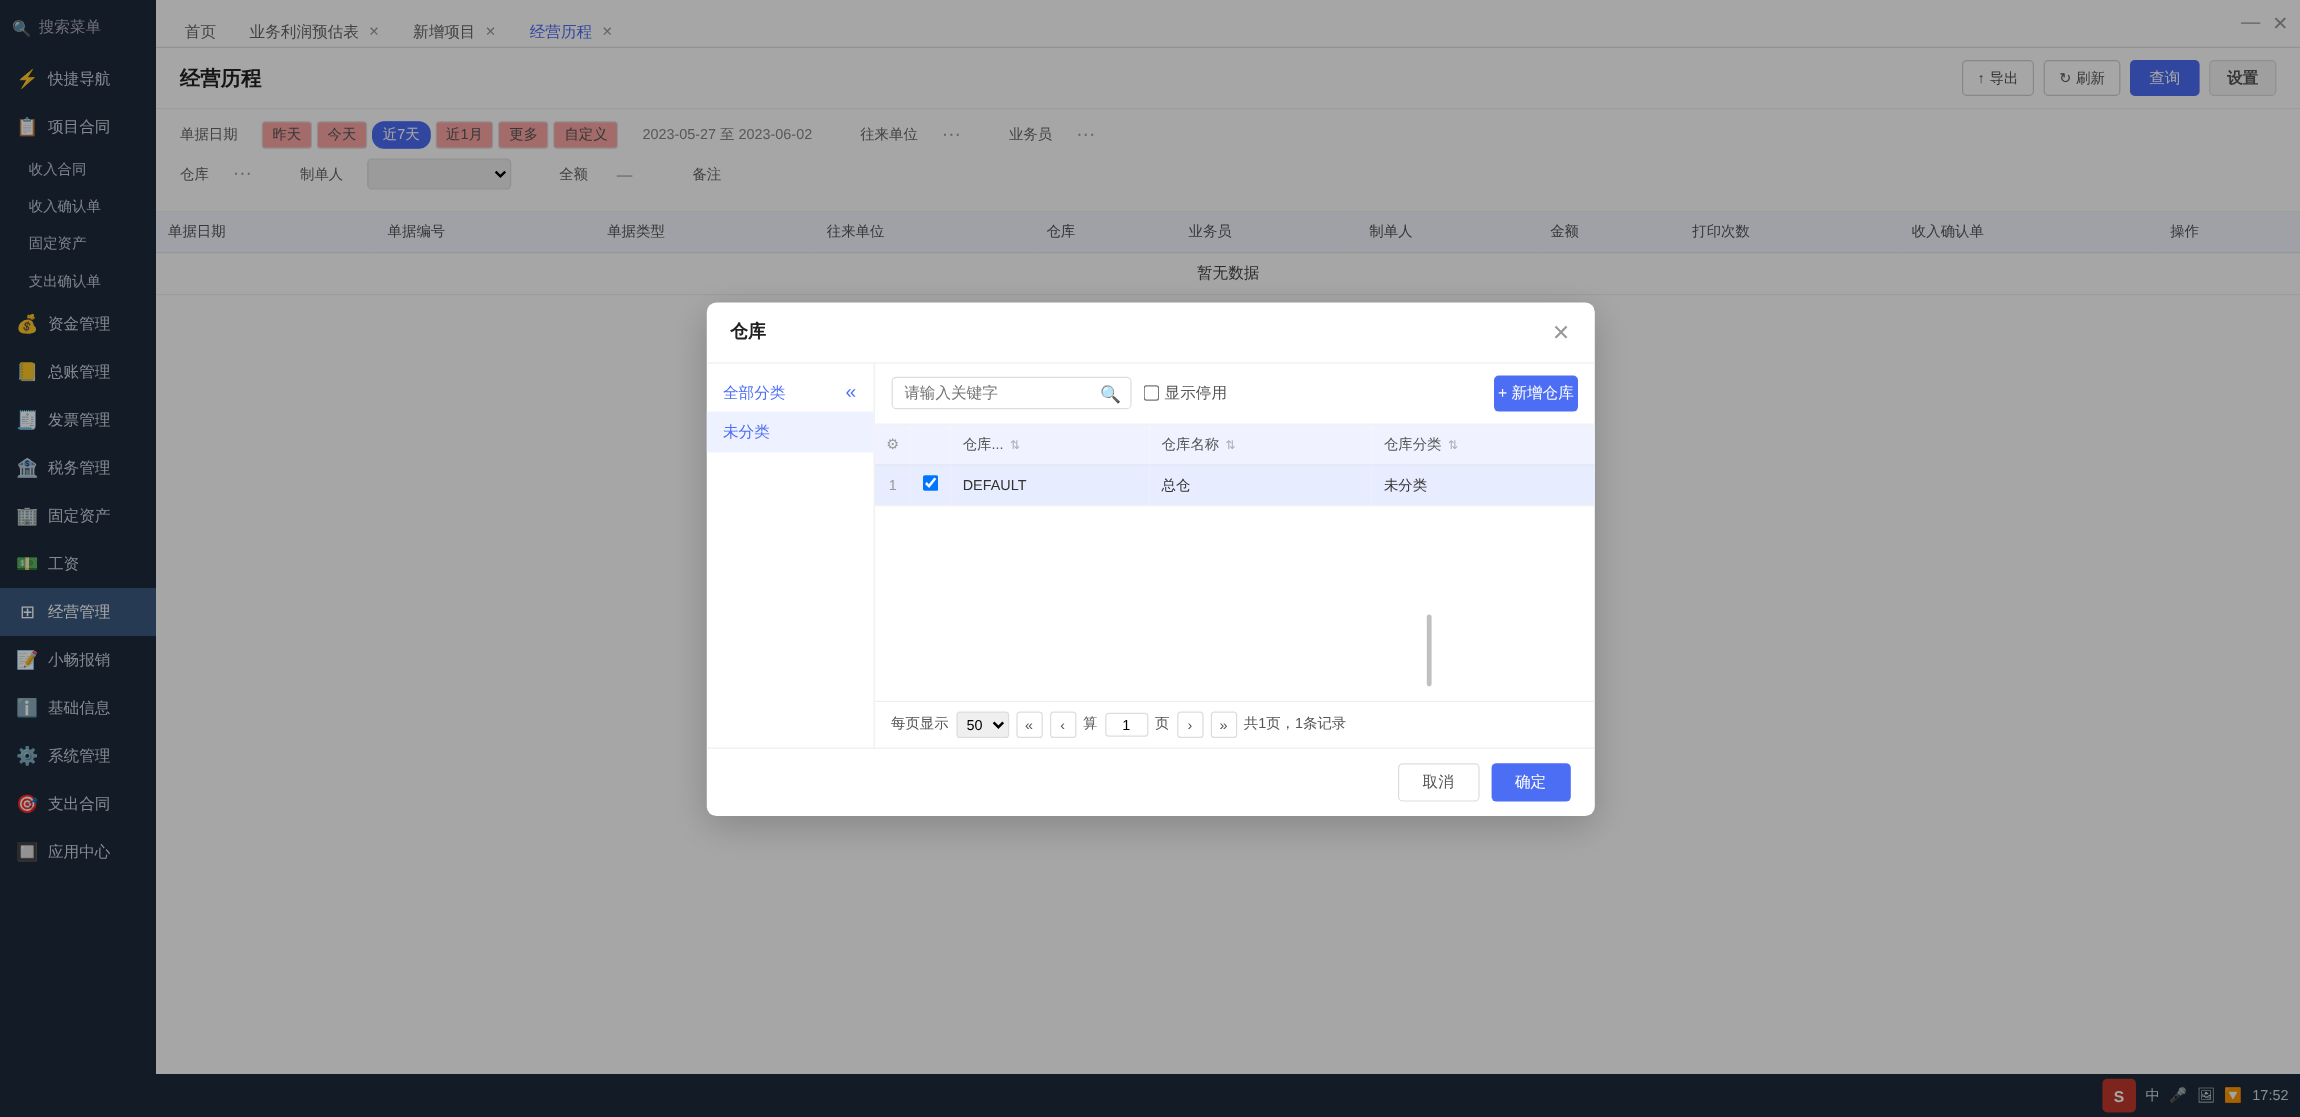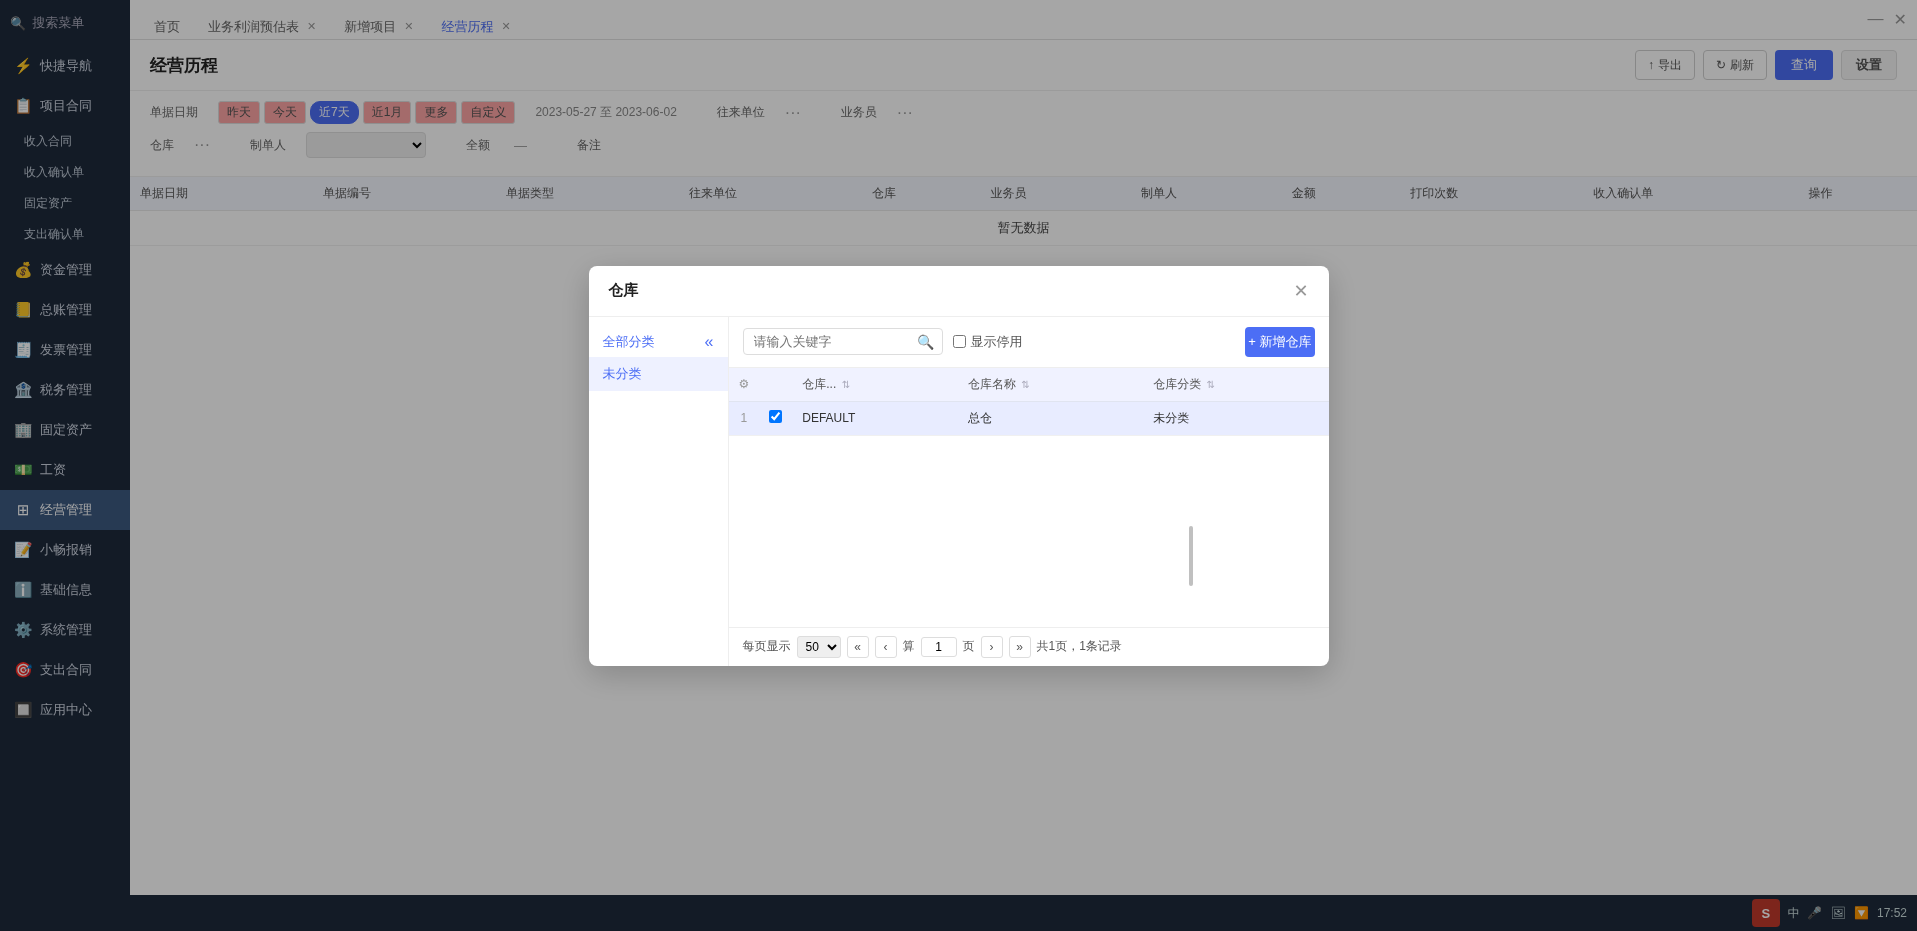--- a/index.html
+++ b/index.html
@@ -411,20 +411,24 @@
           <span>算</span>
           <input class="page-input" value="1" style="">
           <span>页</span>
           <button class="page-nav-btn">›</button>
           <button class="page-nav-btn">»</button>
           <span>共1页，1条记录</span>
         </div>
       </div>
     </div>
 
+    <div class="dialog-footer">
+      <button class="btn-cancel">取消</button>
+      <button class="btn-confirm">确定</button>
+    </div>
   </div>
 </div>
 
 <div class="taskbar">
   <div class="taskbar-right">
     <div class="taskbar-icon" style="background:#c0392b;">S</div>
     <span>中</span>
     <span>🎤</span>
     <span>🖼</span>
     <span>🔽</span>

